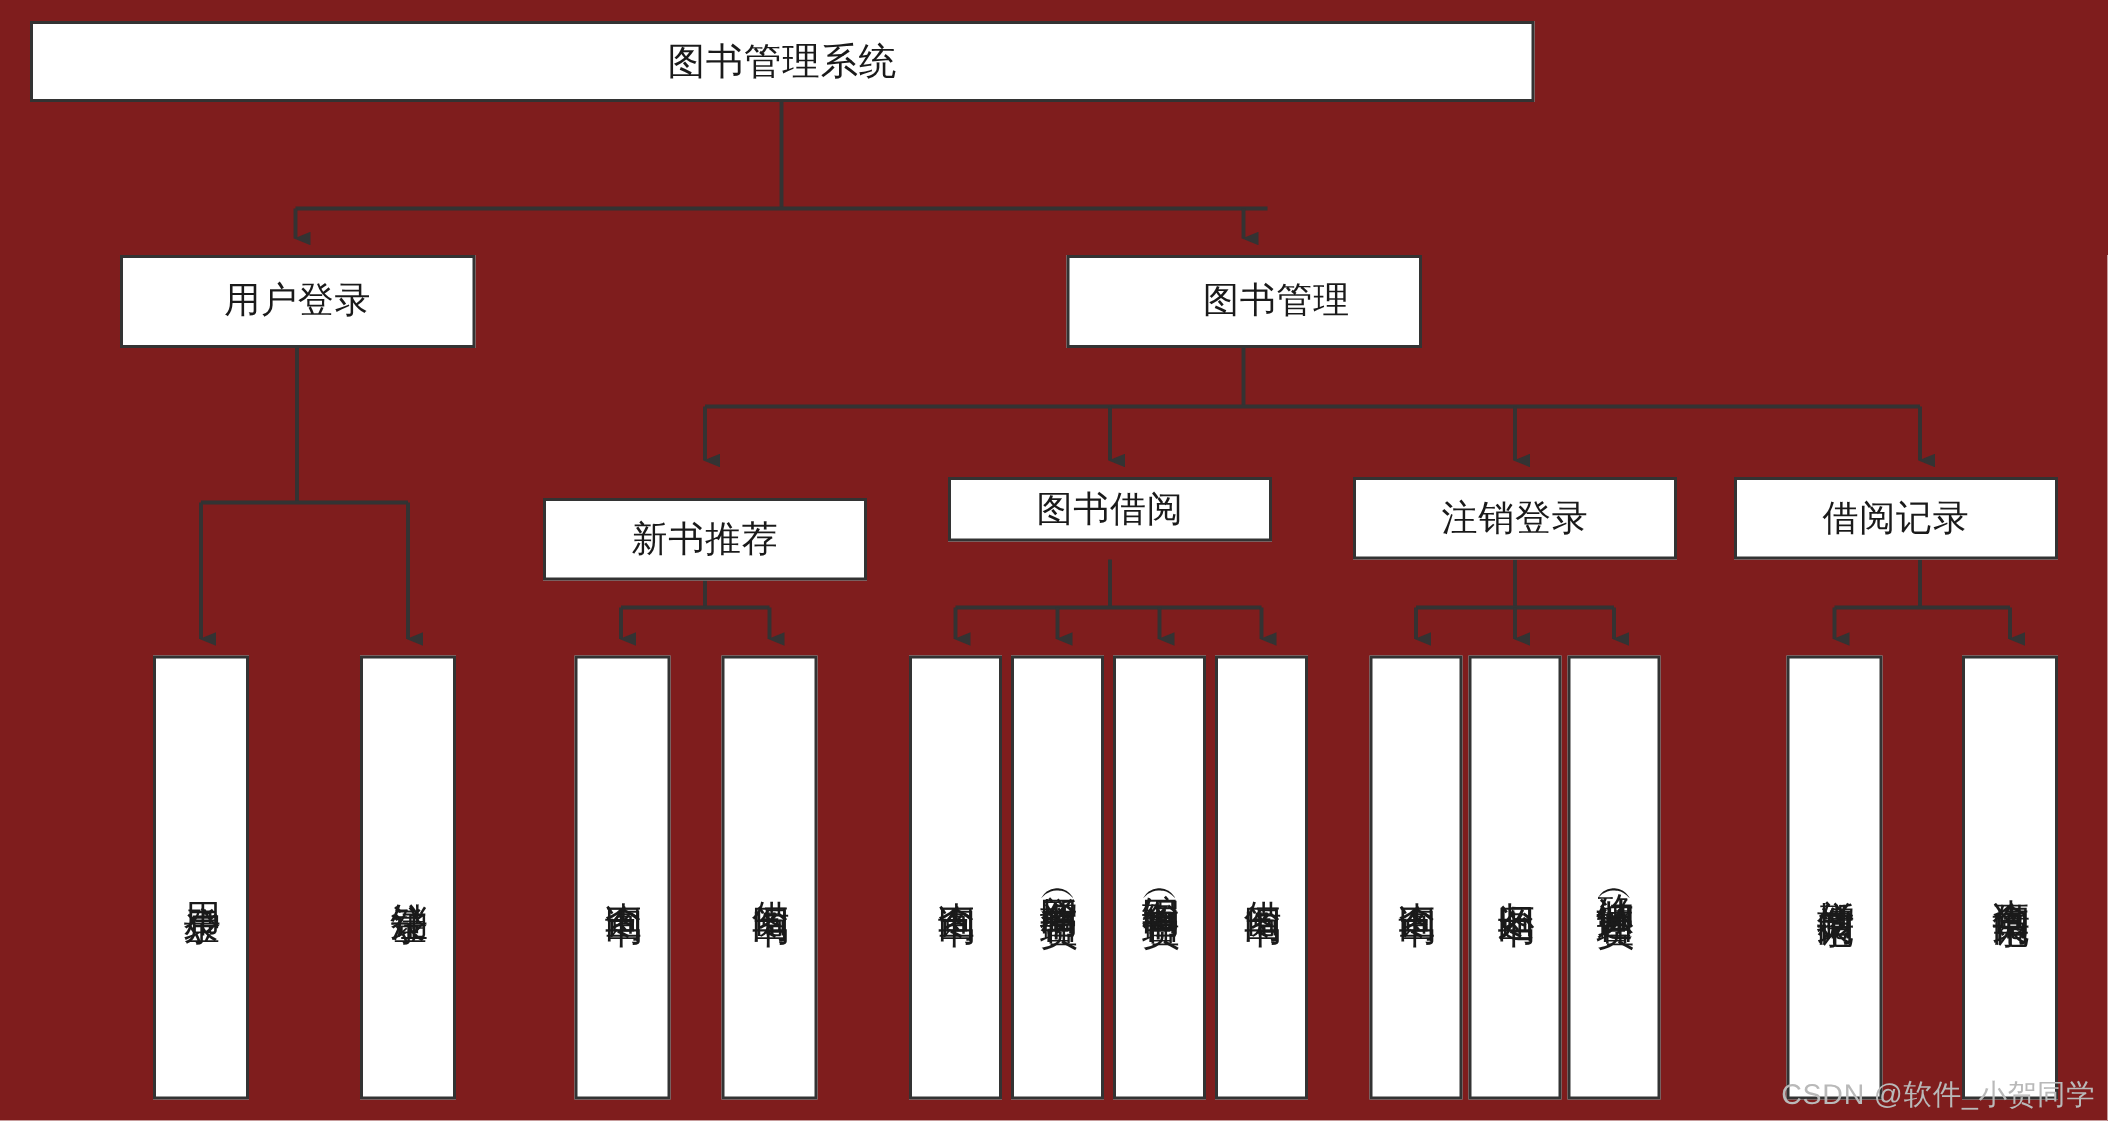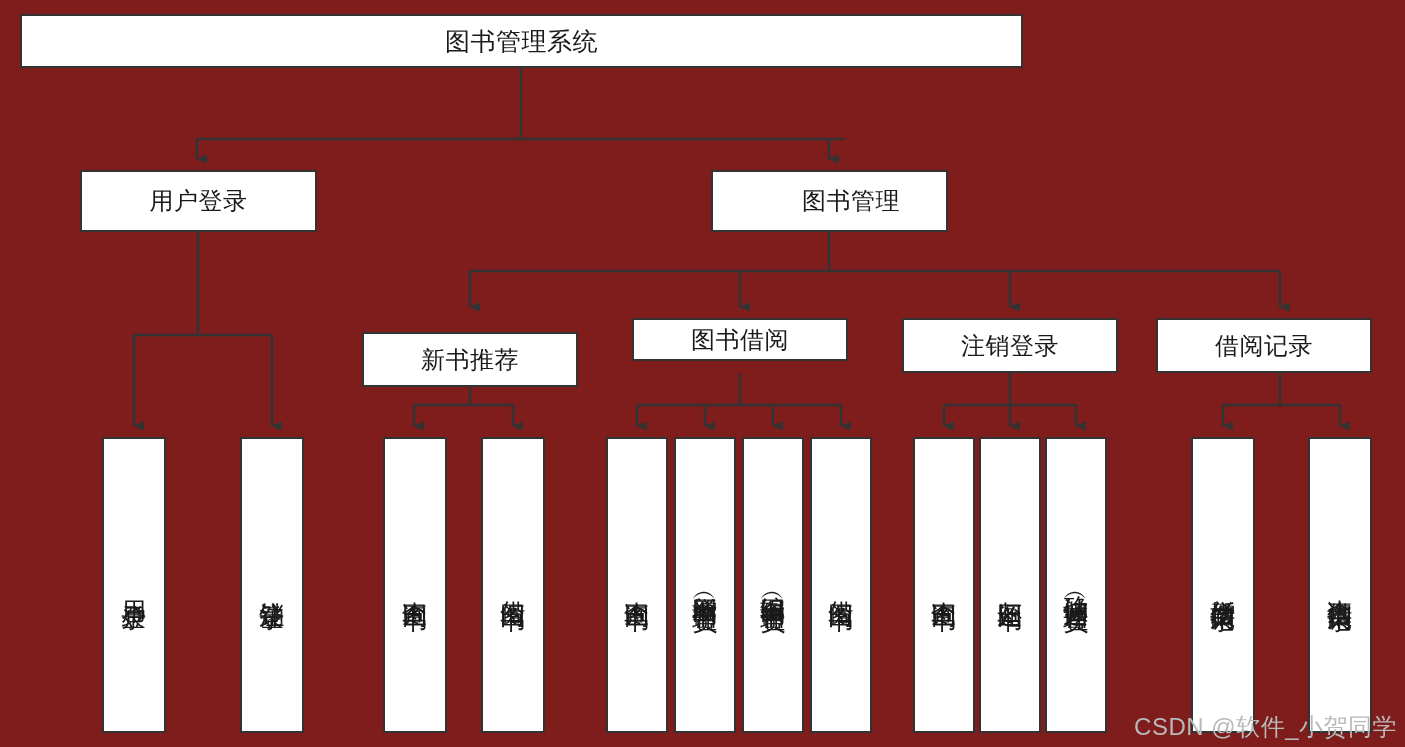--- a/index.html
+++ b/index.html
@@ -63,21 +63,21 @@
     text-orientation: upright;
     font-size: 25px;
     line-height: 1.06;
     letter-spacing: 2px;
     white-space: nowrap;
   }
   #watermark {
     position: absolute;
     right: 8px;
     bottom: 4px;
-    font-size: 24px;
+    font-size: 19px;
     color: #b9b9b9;
     letter-spacing: 0.5px;
     z-index: 5;
     white-space: nowrap;
   }
 </style>
 </head>
 <body>
 
 <div id="diagram-root">

